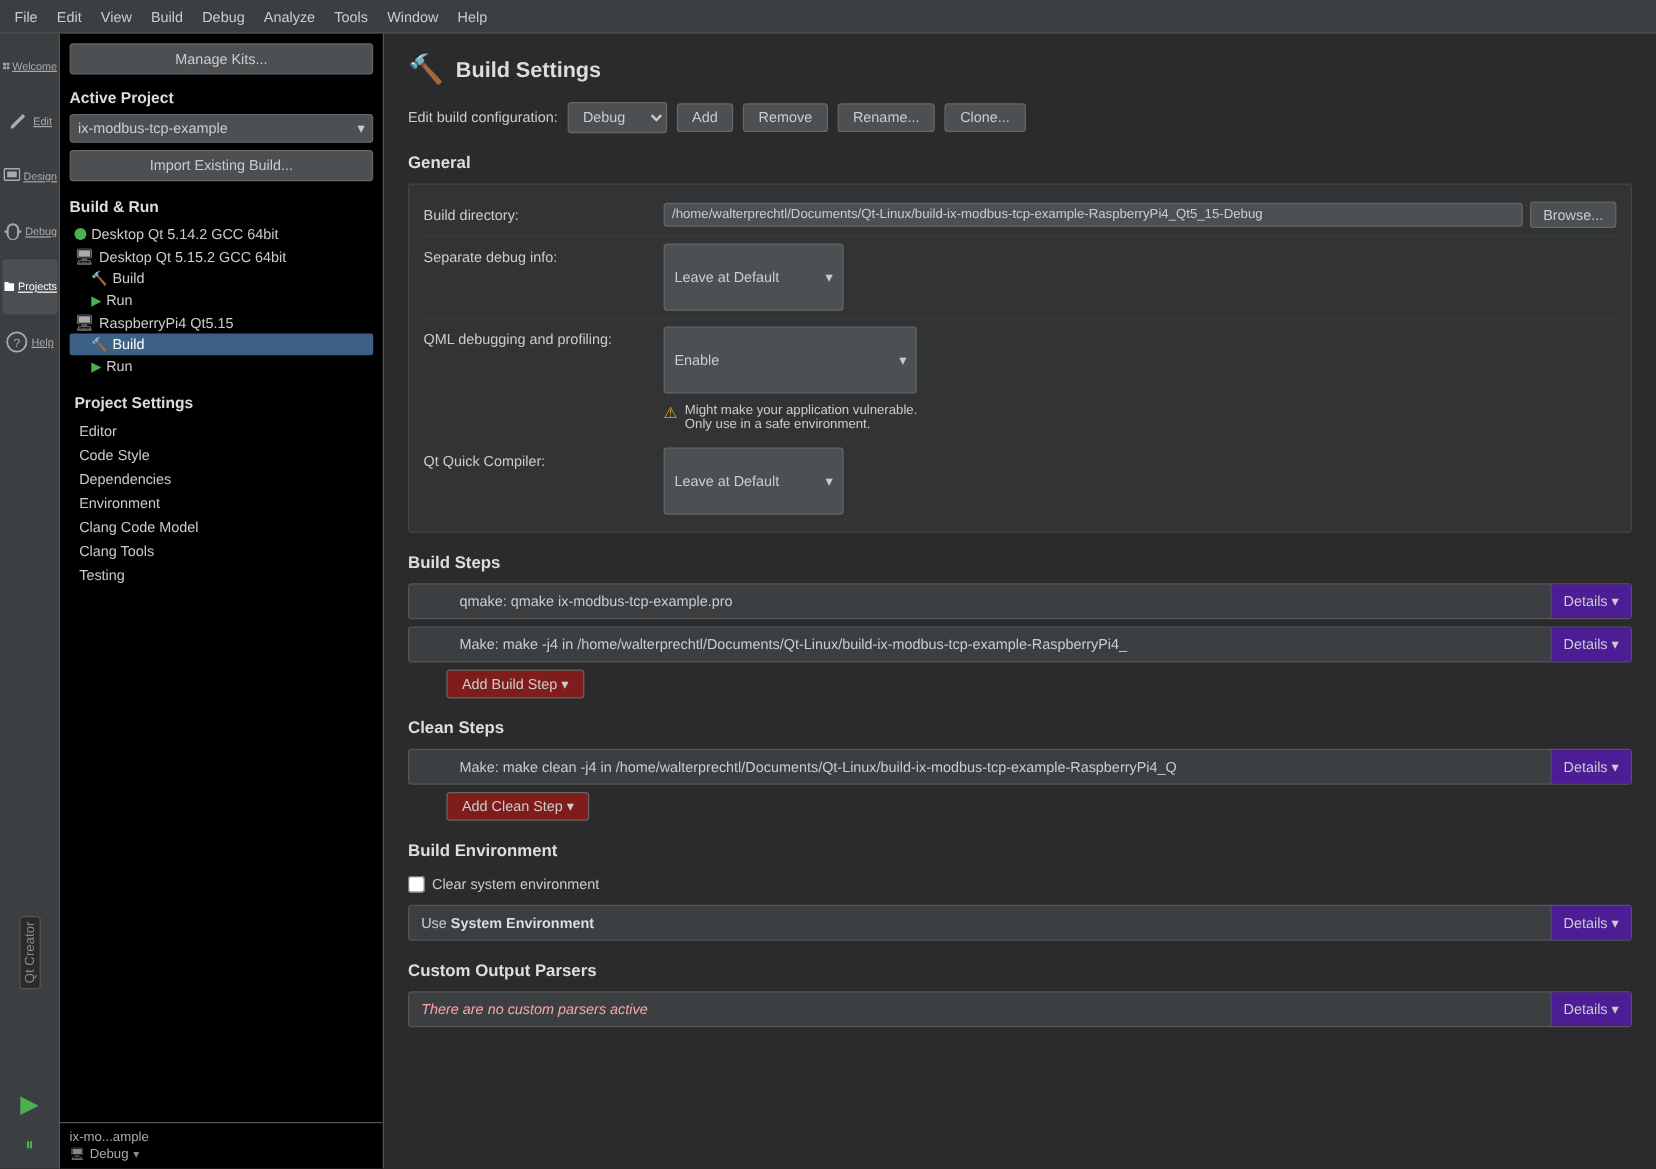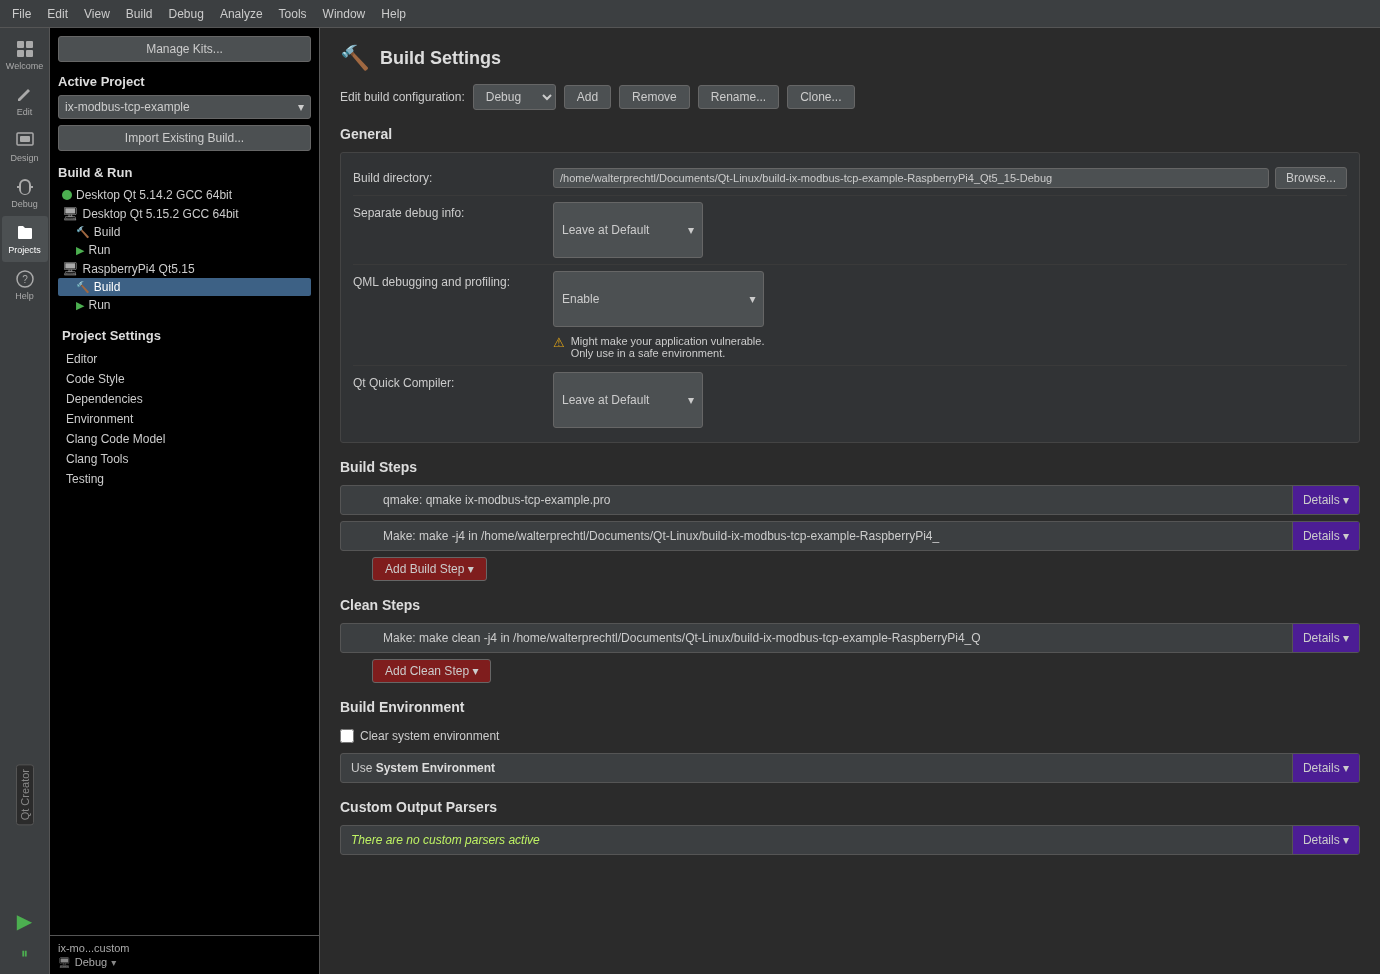--- a/index.html
+++ b/index.html
@@ -7,21 +7,21 @@
 
     
     .menubar { background: #3c3f41; height: 28px; display: flex; align-items: center; padding: 0 4px; border-bottom: 1px solid #555; flex-shrink: 0; }
     .menubar-item { padding: 4px 8px; color: #ccc; font-size: 12px; cursor: pointer; }
 
     
     .main-layout { display: flex; flex: 1; overflow: hidden; }
 
     
     .icon-bar { width: 50px; background: #3c3f41; display: flex; flex-direction: column; align-items: center; padding-top: 4px; border-right: 1px solid #555; flex-shrink: 0; }
-    .icon-btn { width: 46px; height: 46px; display: flex; flex-direction: column; align-items: center; justify-content: center; cursor: pointer; color: #aaa; font-size: 10px; gap: 2px; border-radius: 3px; }
+    .icon-btn { width: 46px; height: 46px; display: flex; align-items: center; justify-content: center; cursor: pointer; color: #aaa; font-size: 10px; gap: 2px; border-radius: 3px; text-decoration: underline; }
     .icon-btn.active { background: #4c5052; color: #fff; }
     .icon-btn svg { width: 20px; height: 20px; }
     .icon-btn .lbl { font-size: 9px; }
     .icon-bar-bottom { margin-top: auto; padding-bottom: 8px; display: flex; flex-direction: column; align-items: center; gap: 4px; }
 
     
     .sidebar { width: 270px; background: #000000; border-right: 1px solid #555; display: flex; flex-direction: column; overflow-y: auto; flex-shrink: 0; }
     .sidebar-content { padding: 8px; }
     .manage-kits-btn { width: 100%; padding: 5px 10px; background: #4c5052; border: 1px solid #666; color: #ccc; cursor: pointer; border-radius: 3px; font-size: 12px; }
     .section-title { font-weight: bold; font-size: 13px; color: #ddd; margin: 12px 0 6px 0; }
@@ -75,21 +75,21 @@
     .add-step-btn { background: #7f1d1d; border: 1px solid #666; color: #ccc; padding: 4px 12px; border-radius: 3px; font-size: 12px; cursor: pointer; display: inline-flex; align-items: center; gap: 4px; margin-left: 32px; }
 
     
     .env-row { display: flex; align-items: center; padding: 4px 0; }
     .system-env-row { display: flex; align-items: center; border: 1px solid #555; border-radius: 3px; background: #3c3f41; margin-top: 6px; }
     .system-env-content { flex: 1; padding: 7px 10px; font-size: 12px; color: #ccc; }
     .system-env-content strong { color: #ddd; }
 
     
     .parsers-row { display: flex; align-items: center; border: 1px solid #555; border-radius: 3px; background: #3c3f41; }
-    .parsers-content { flex: 1; padding: 7px 10px; font-size: 12px; color: #bef264; font-style: italic; }
+    .parsers-content { flex: 1; padding: 7px 10px; font-size: 12px; color: #fca5a5; font-style: italic; }
     
     .icon-bar-spacer { flex: 1; }
     
     select { background: #4c5052; border: 1px solid #666; color: #ccc; padding: 3px 6px; border-radius: 3px; font-size: 12px; cursor: pointer; }
   </style>
 </head>
 <body>
 
 <div class="menubar">
   <span class="menubar-item">File</span>
@@ -212,21 +212,21 @@
       <div class="settings-link">Dependencies</div>
       <div class="settings-link">Environment</div>
       <div class="settings-link">Clang Code Model</div>
       <div class="settings-link">Clang Tools</div>
       <div class="settings-link">Testing</div>
     </div>
 
     <div style="flex:1;"></div>
 
     <div style="border-top:1px solid #555; padding:6px 8px;">
-      <div style="font-size:11px; color:#aaa; margin-bottom:2px;">ix-mo...custom</div>
+      <div style="font-size:11px; color:#aaa; margin-bottom:2px;">ix-mo...ample</div>
       <div style="display:flex; align-items:center; gap:4px;">
         <span style="font-size:10px; color:#888;">🖥</span>
         <span style="font-size:11px; color:#aaa;">Debug</span>
         <span style="font-size:10px; color:#888;">▾</span>
       </div>
     </div>
   </div>
 
   <div class="content">
     <div class="content-inner">

